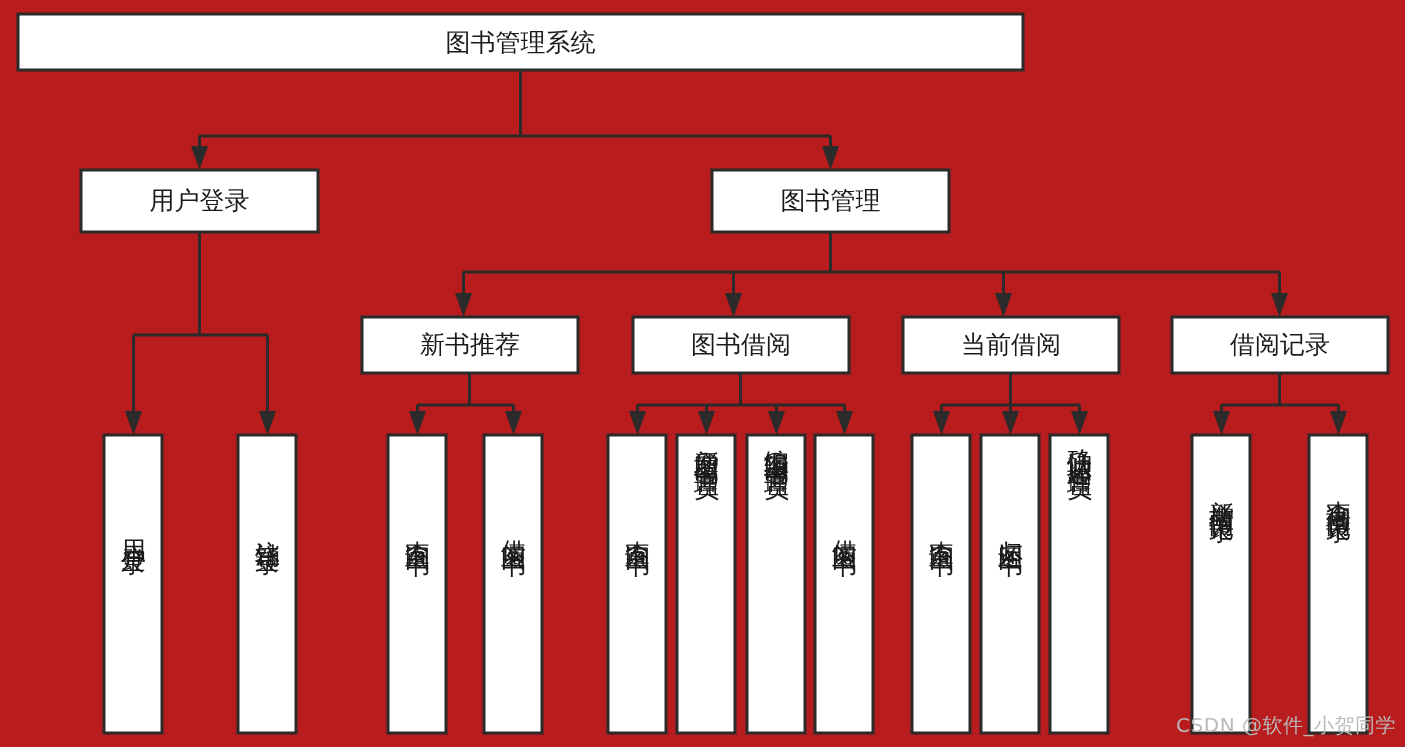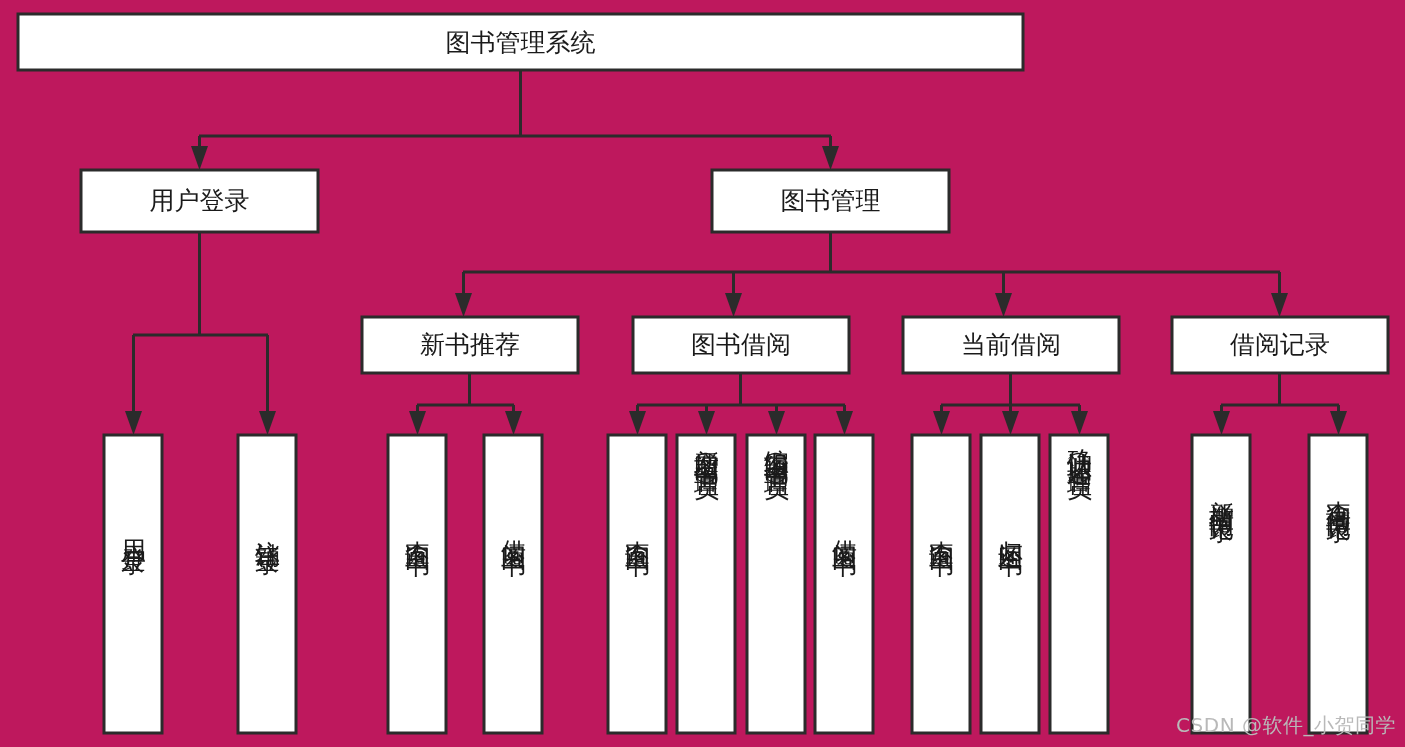--- a/index.html
+++ b/index.html
@@ -10,21 +10,21 @@
   body {
     width: 1405px;
     height: 747px;
     font-family: "DejaVu Sans", "Liberation Sans", sans-serif;
     overflow: hidden;
   }
   #diagram-root {
     position: relative;
     width: 1405px;
     height: 747px;
-    background: #be185d;
+    background: #b91c1c;
   }
   svg.flow {
     position: absolute;
     left: 0;
     top: 0;
     width: 1405px;
     height: 747px;
     display: block;
   }
   .node-rect {

